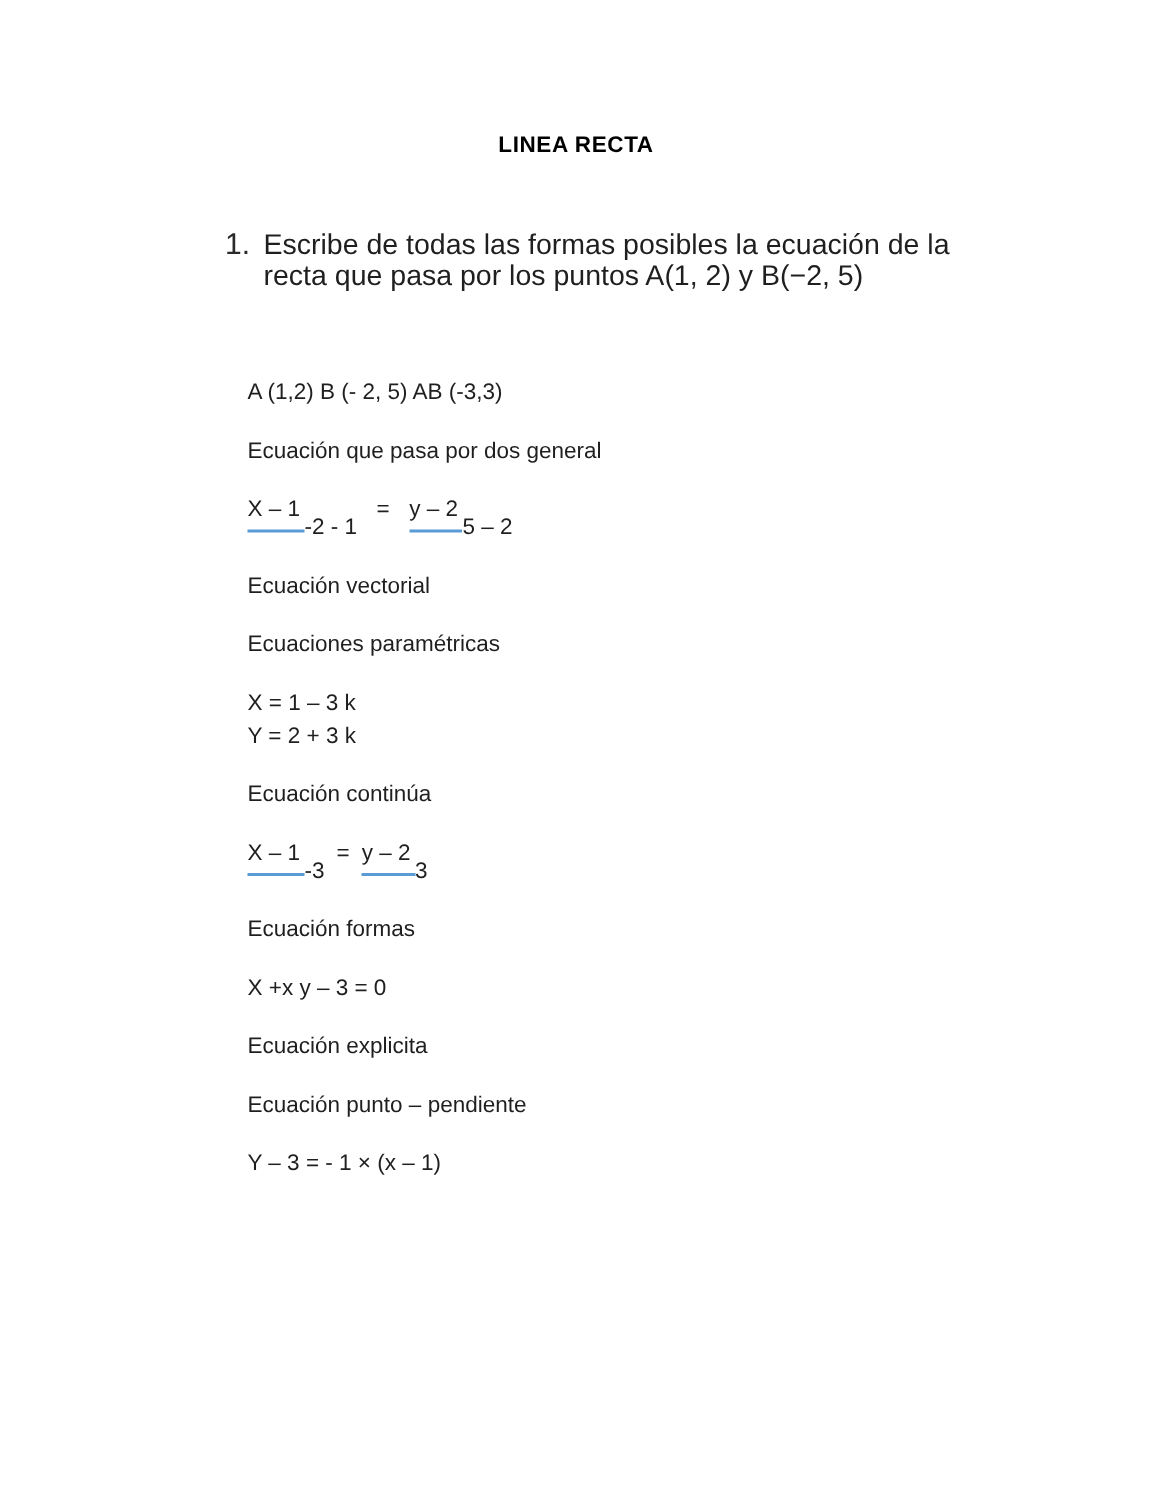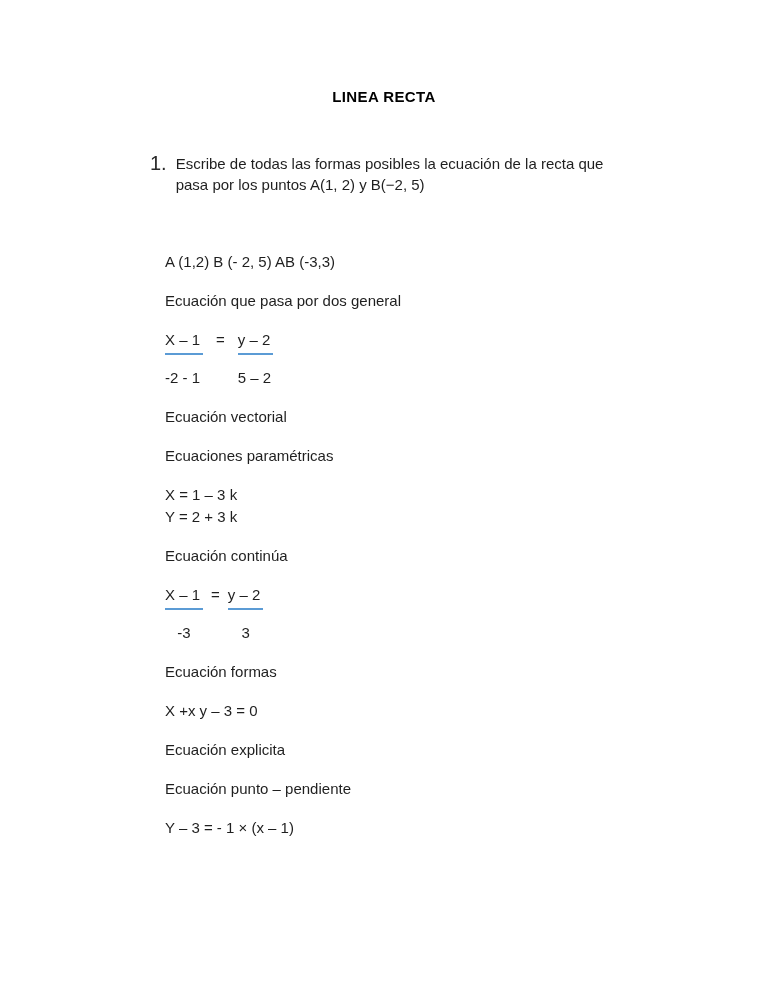--- a/index.html
+++ b/index.html
@@ -33,41 +33,41 @@
     align-items:flex-start;
     margin:48px 0 0 150px;
   }
   .exercise-number{
     font-size:20px;
     line-height:21px;
     color:#2a2a2a;
     margin-right:9px;
   }
   .exercise-text{
-    font-size:15px;
+    font-size:19px;
     line-height:21px;
     width:462px;
   }
   .body-col{
     margin:56px 0 0 165px;
     font-size:15px;
     line-height:21px;
   }
   .block{
     margin-top:18px;
   }
   .block.first{margin-top:0;}
   .block.tight{margin-top:1px;}
   .fraction-row{
     display:flex;
     align-items:flex-start;
   }
   .fraction{
     display:inline-flex;
-    flex-direction:column;
+    flex-direction:row;
   }
   .fraction .num{
     align-self:flex-start;
     border-bottom:2px solid var(--bar-blue);
     padding:0 3px 3px 0;
   }
   .fraction .den{
     padding-top:12px;
   }
   .fraction.left-den .den{text-align:left;}

